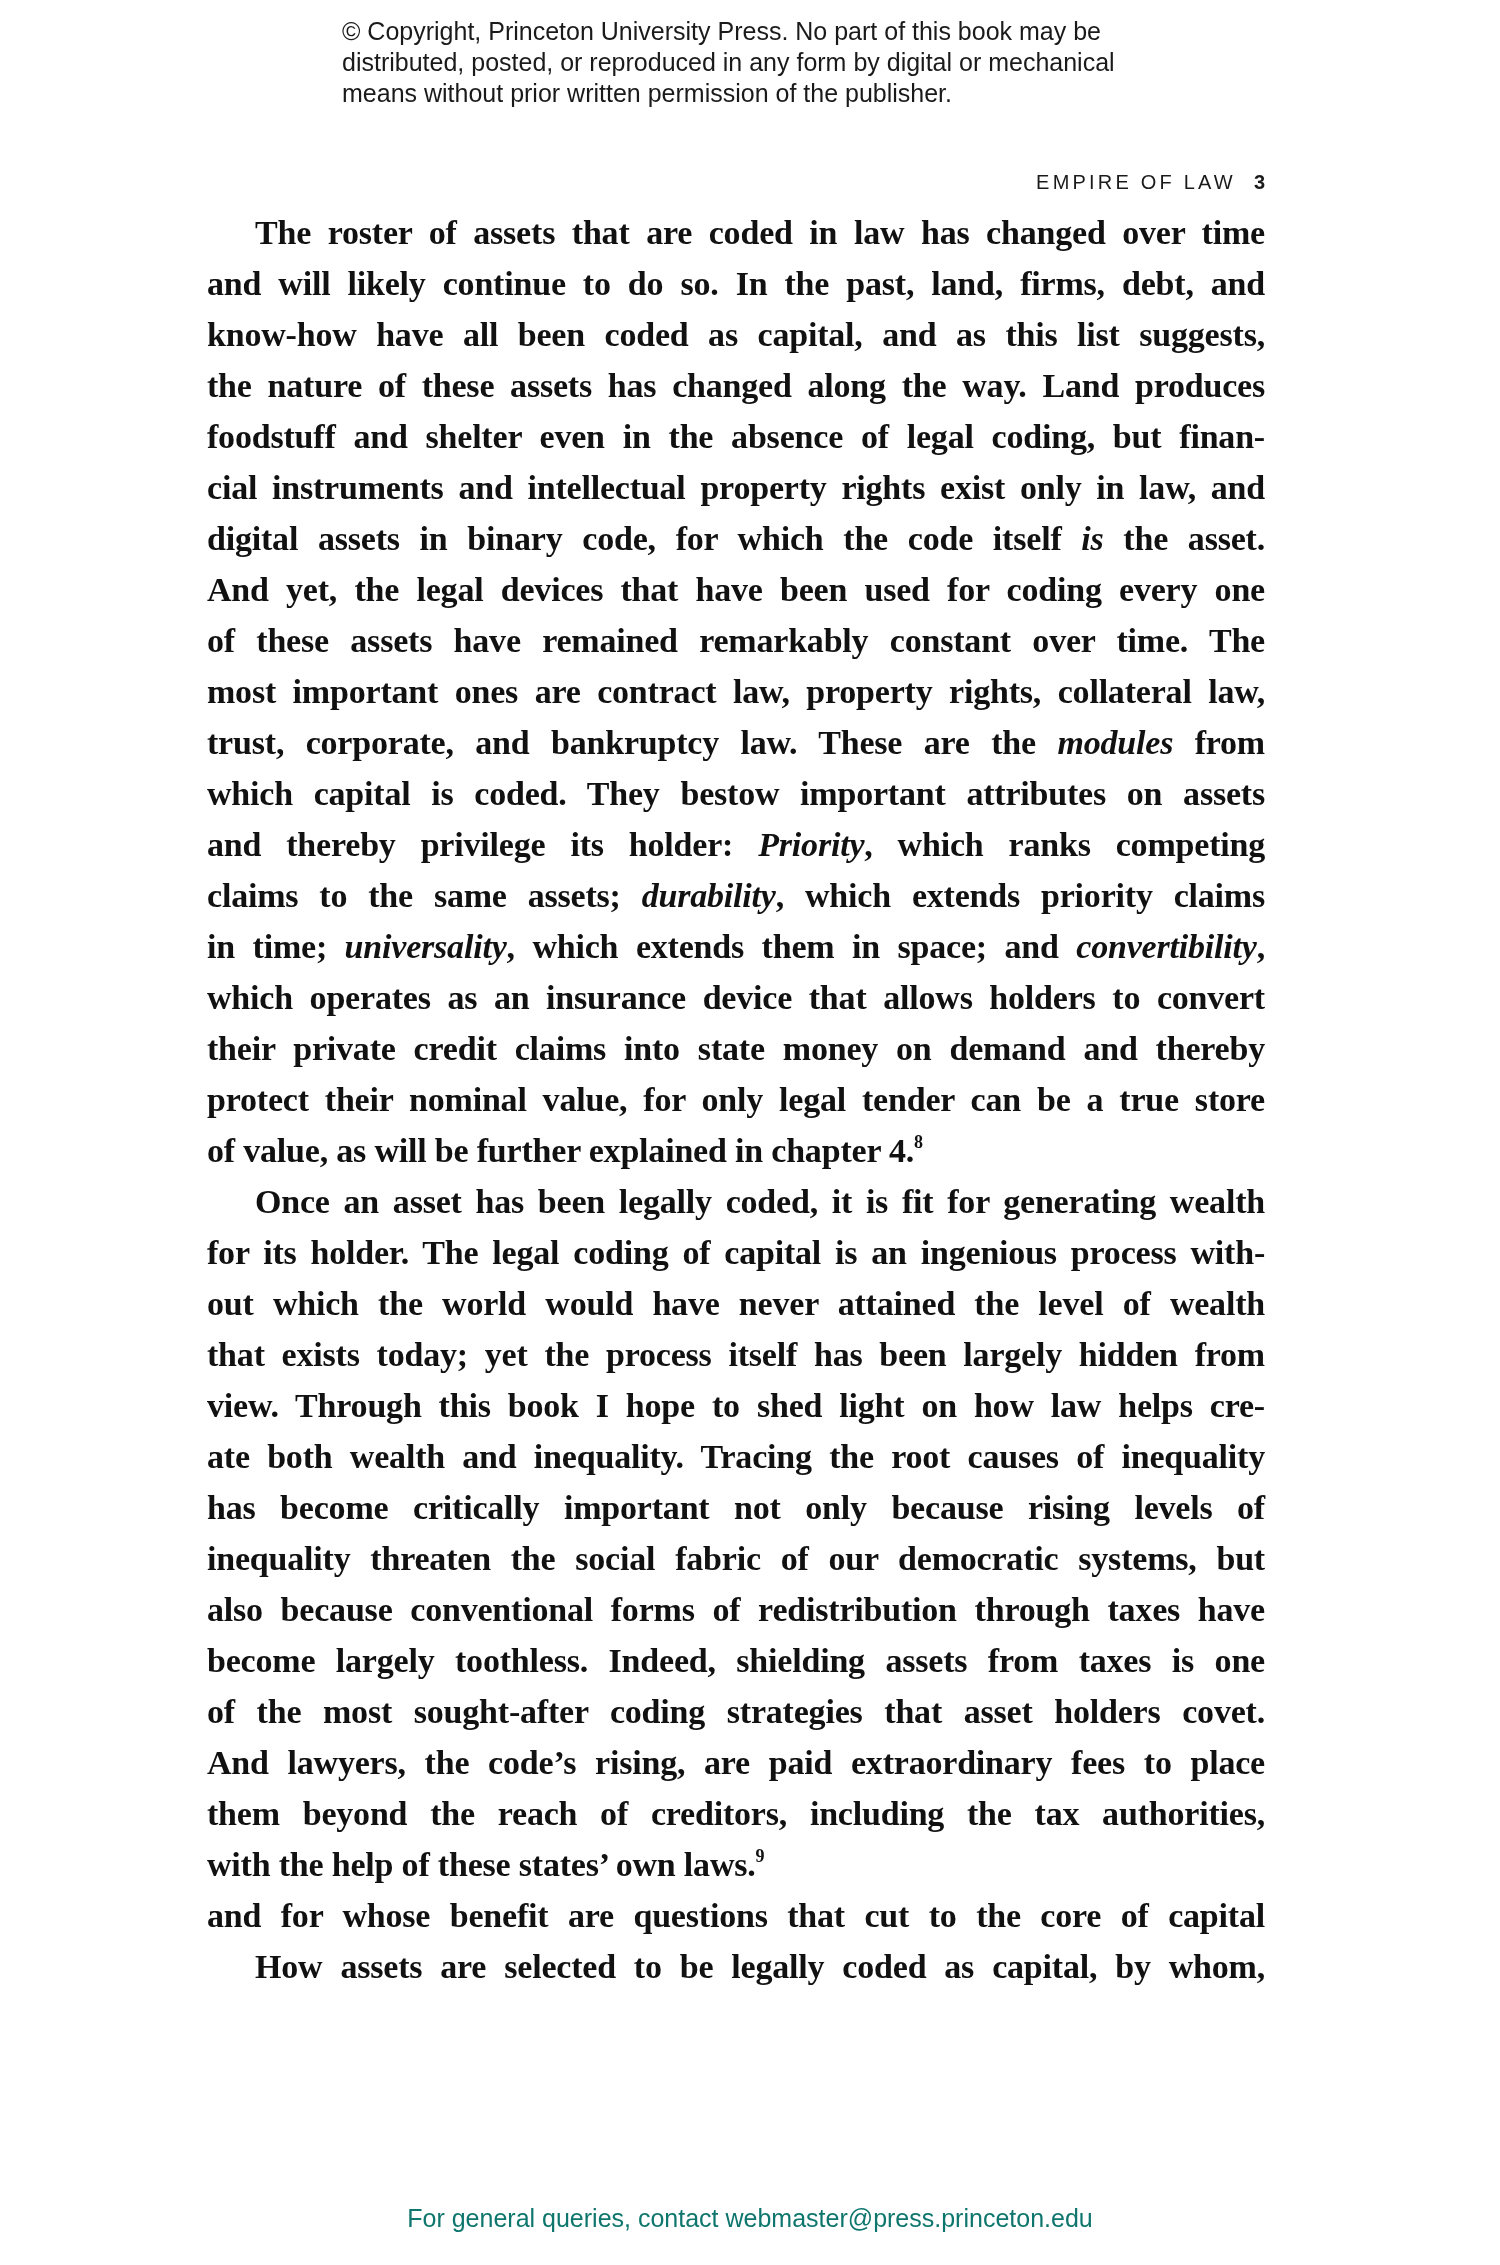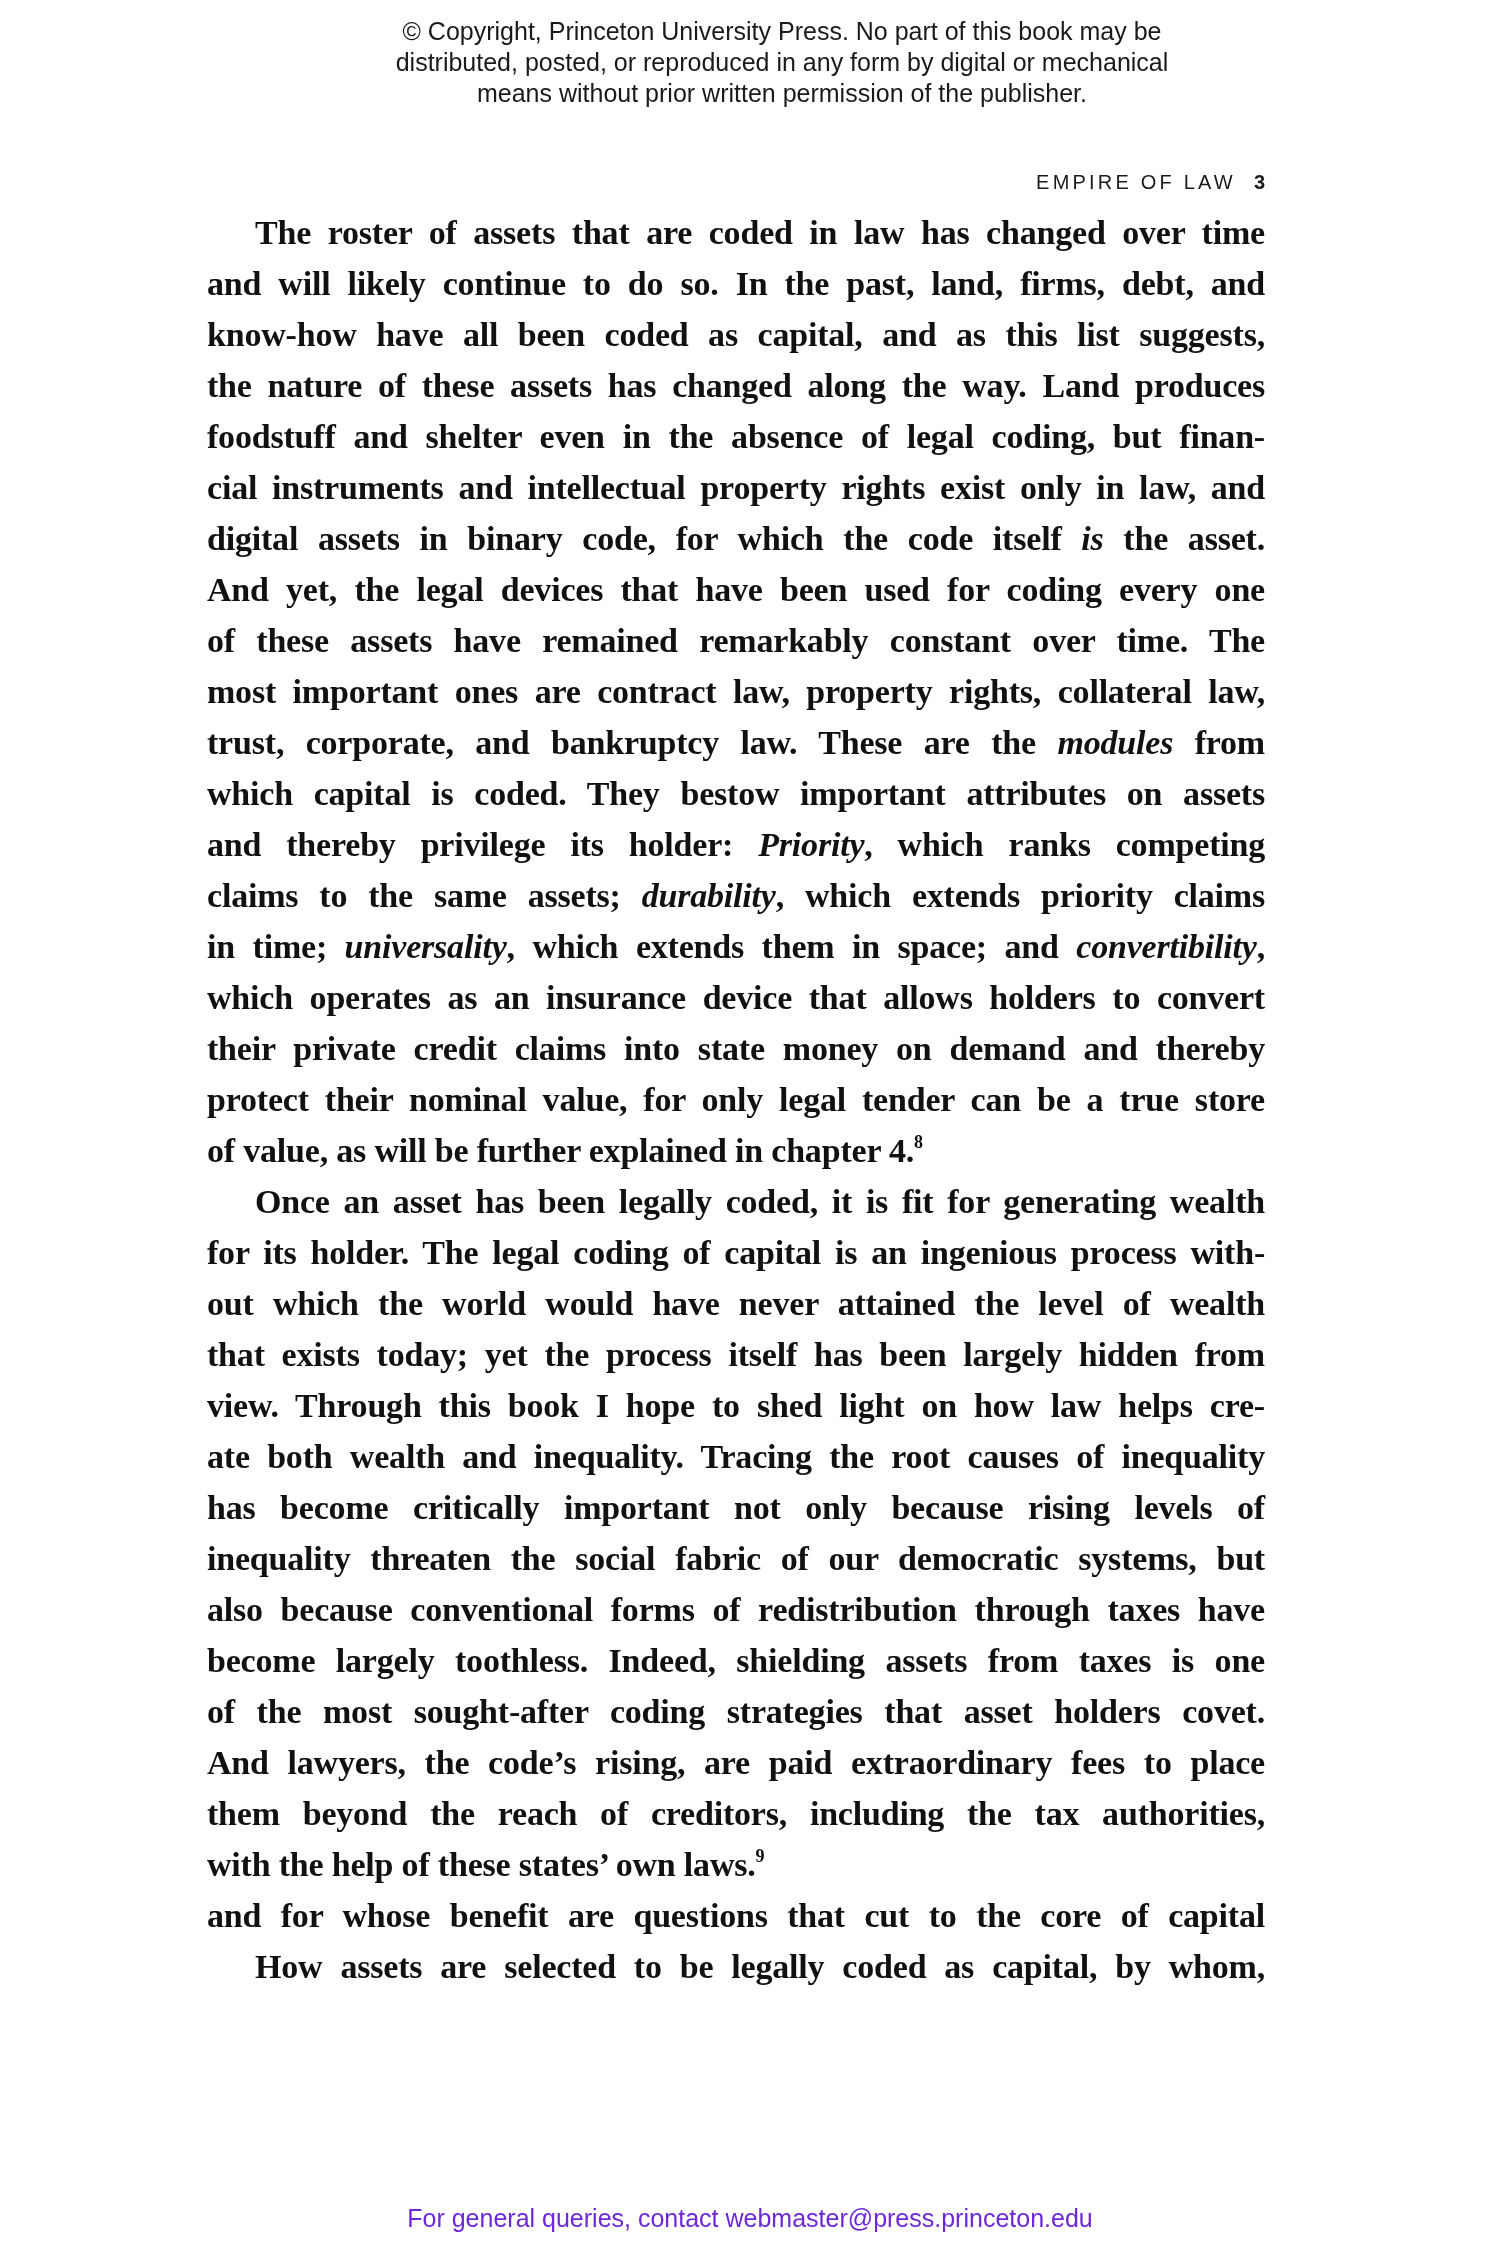--- a/index.html
+++ b/index.html
@@ -1,19 +1,19 @@
 <!DOCTYPE html>
 <html><head>
 <meta charset="utf-8">
 <style>
   html, body { margin: 0; padding: 0; background: #ffffff; }
   body { width: 1500px; height: 2265px; position: relative; overflow: hidden; color: #111111; }
   .copyright {
     position: absolute; left: 342px; top: 16px; width: 880px;
-    font-family: "Liberation Sans", sans-serif; font-size: 25px; line-height: 31px; color: #1a1a1a; text-align: center;
+    font-family: "Liberation Sans", sans-serif; font-size: 25px; line-height: 31px; color: #1a1a1a;
   }
   .copyright div { white-space: nowrap; }
   .running-head {
     position: absolute; left: 900px; top: 120px; width: 365px; text-align: right;
     font-family: "Liberation Sans", sans-serif; font-size: 20px; letter-spacing: 3.2px; color: #1a1a1a;
     line-height: 30px; white-space: nowrap; margin-top: 47px;
   }
   .running-head .folio { font-weight: bold; letter-spacing: 0; margin-left: 18px; }
   .body-text {
     position: absolute; left: 207px; top: 207px; width: 1058px;
@@ -22,21 +22,21 @@
   .line {
     display: block; height: 51px; white-space: nowrap; overflow: visible;
     text-align: justify; text-align-last: justify; letter-spacing: -0.2px;
   }
   .line.last { text-align-last: left; }
   .line.indent { padding-left: 48px; }
   .line i { font-style: italic; }
   .line sup { font-size: 18px; vertical-align: 14px; line-height: 0; }
   .footer {
     position: absolute; left: 0; top: 2202px; width: 1500px; text-align: center;
-    font-family: "Liberation Sans", sans-serif; font-size: 25px; color: #6d28d9; line-height: 32px;
+    font-family: "Liberation Sans", sans-serif; font-size: 25px; color: #0f766e; line-height: 32px;
   }
 </style>
 </head>
 <body>
 
 <div class="copyright">
   <div>© Copyright, Princeton University Press. No part of this book may be</div>
   <div>distributed, posted, or reproduced in any form by digital or mechanical</div>
   <div>means without prior written permission of the publisher.</div>
 </div>

